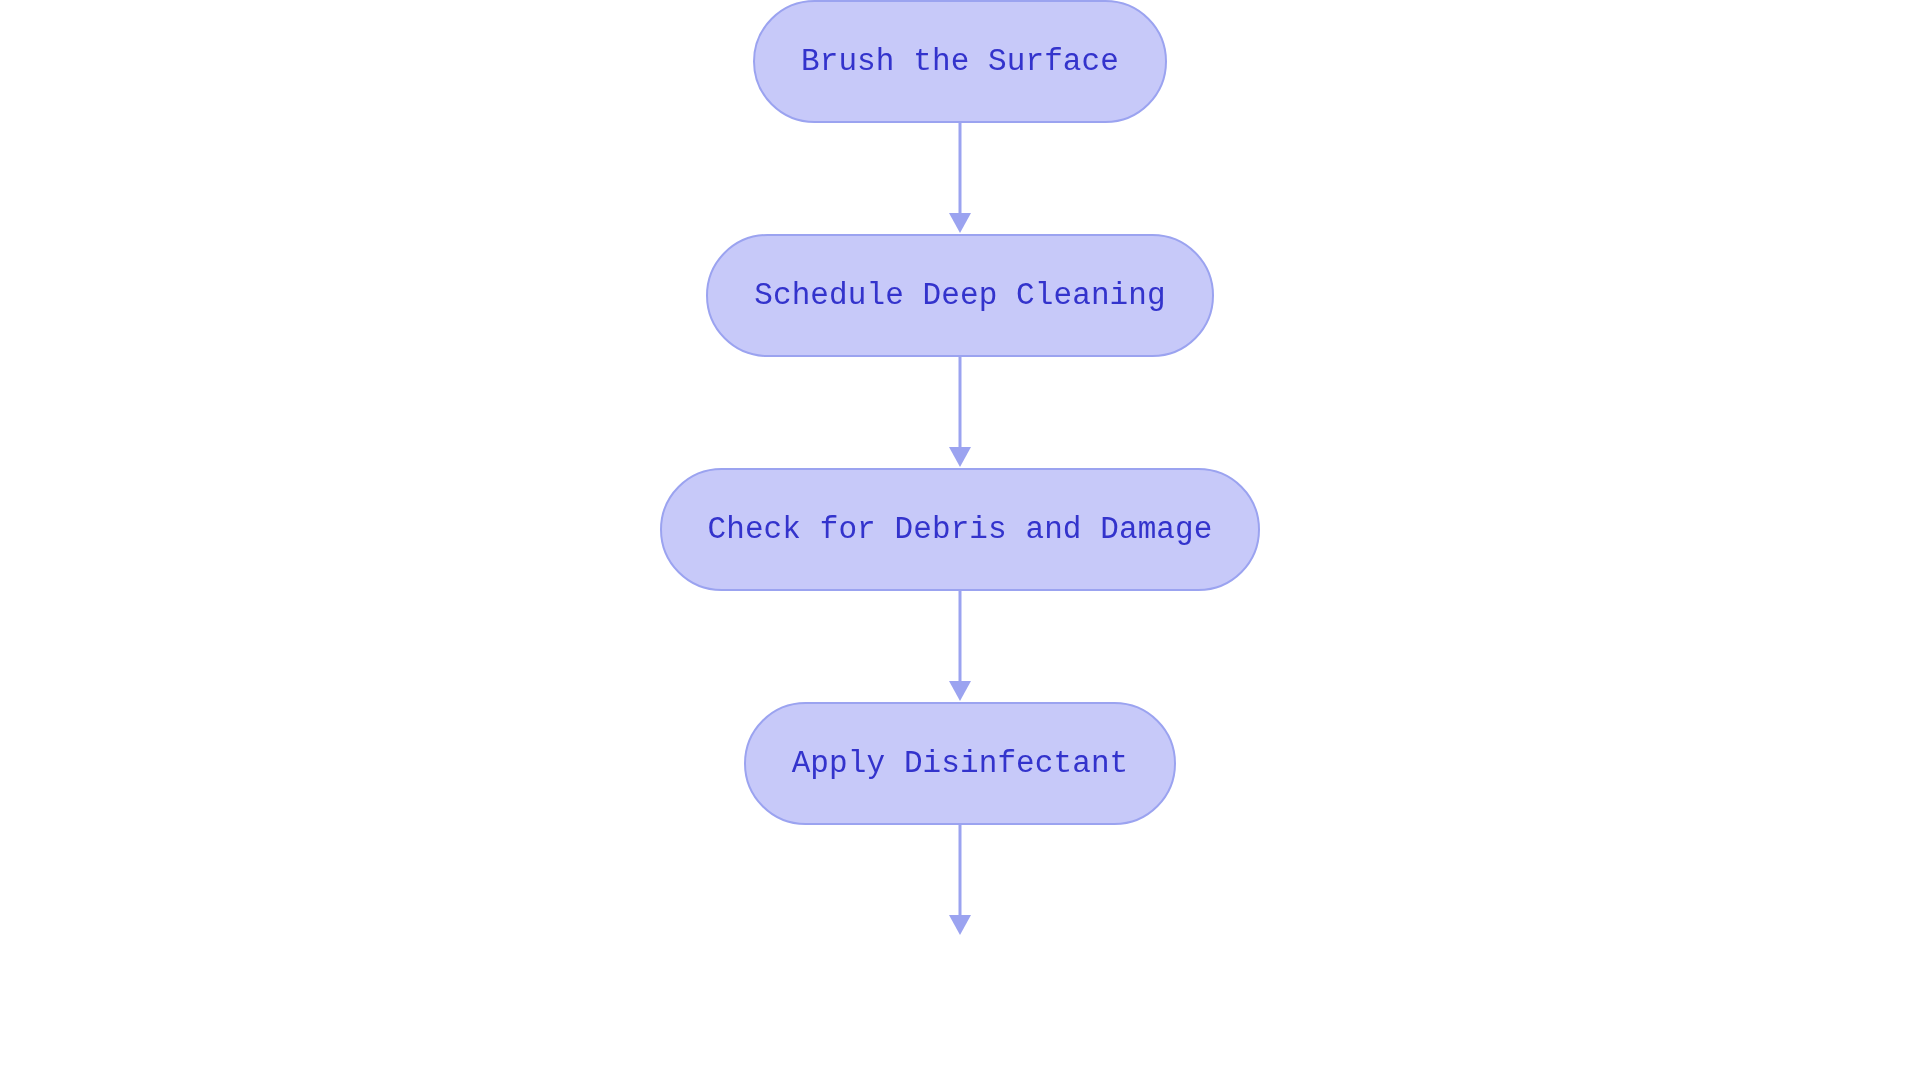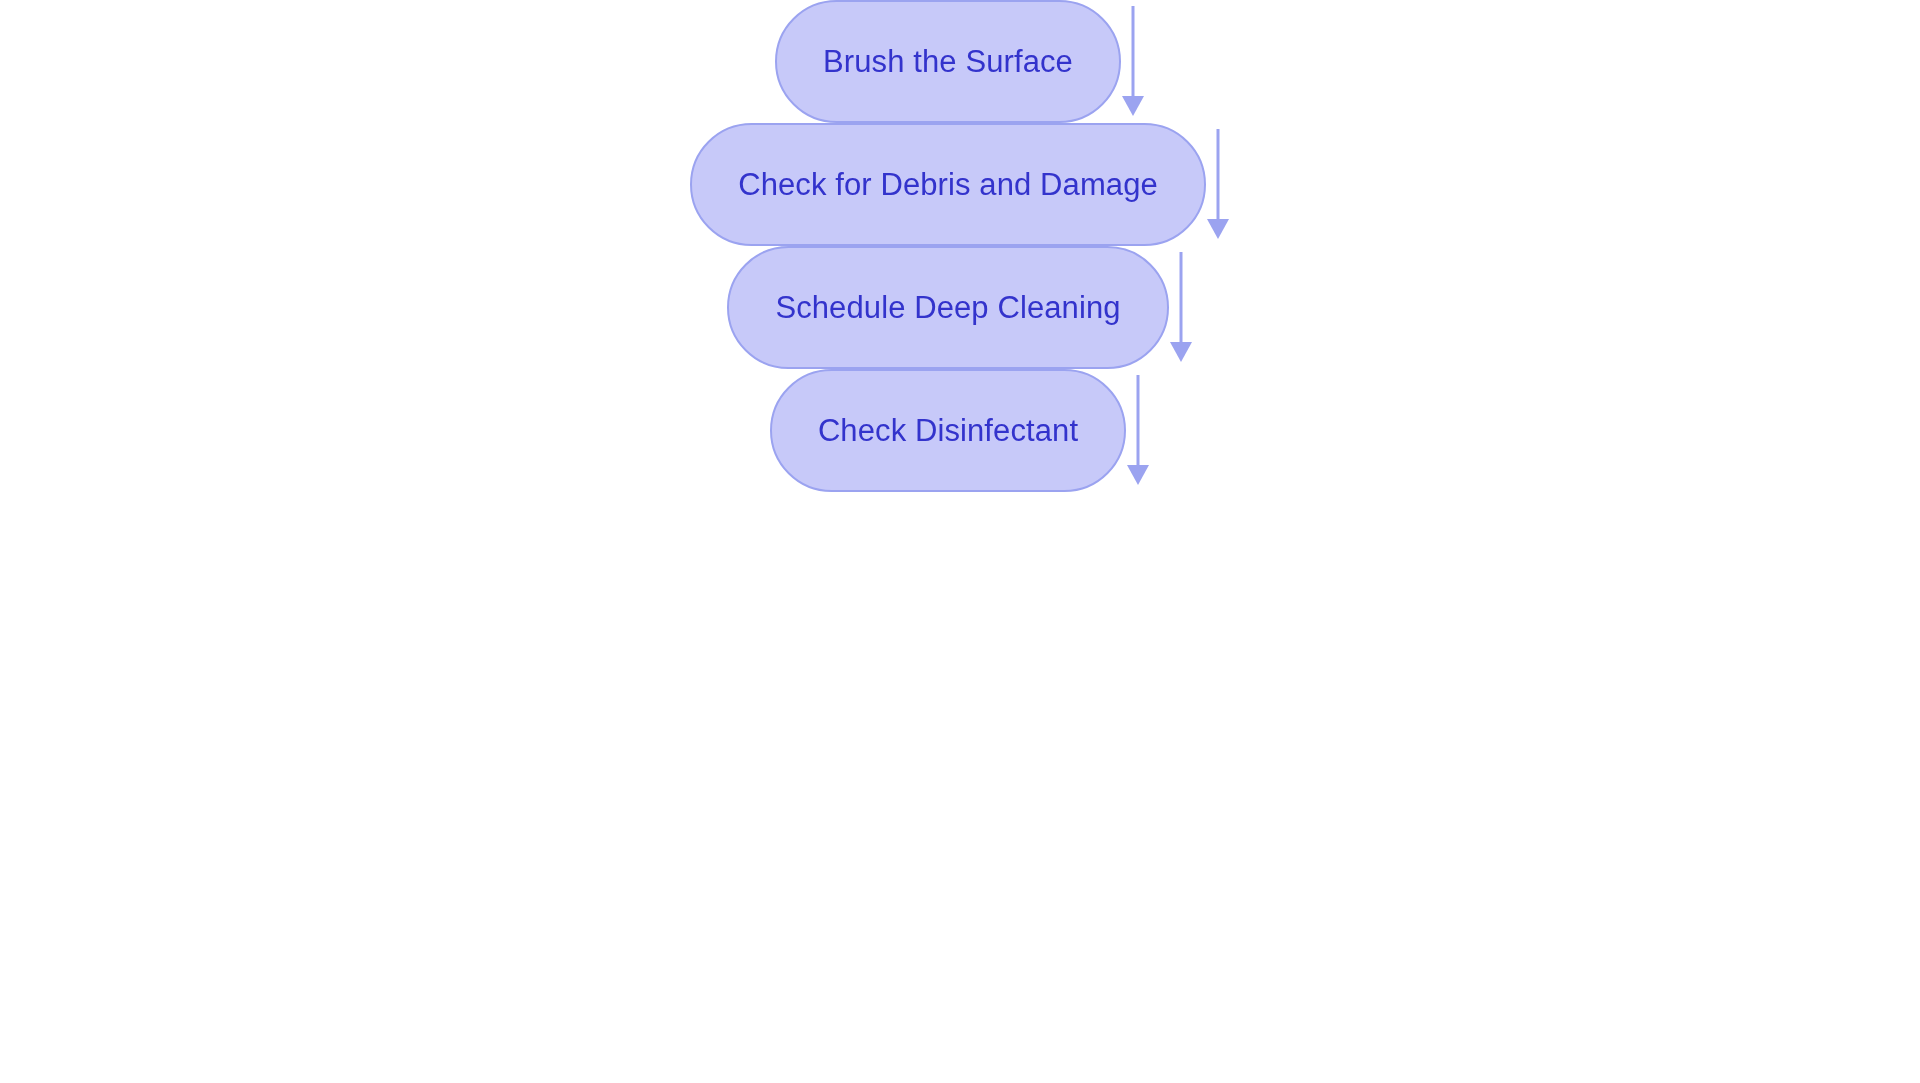--- a/index.html
+++ b/index.html
@@ -18,22 +18,23 @@
     position: relative;
     width: 1920px;
     height: 1083px;
     display: flex;
     flex-direction: column;
     align-items: center;
   }
 
   .flow-step {
     display: flex;
-    flex-direction: row;
+    flex-direction: column;
     align-items: center;
+    font-family: Liberation Mono, monospace;
   }
 
   .node {
     box-sizing: border-box;
     height: 123px;
     border-radius: 62px;
     background: #c7c9f9;
     border: 2px solid #9ba3f0;
     display: flex;
     align-items: center;
@@ -66,41 +67,41 @@
       <span class="node-label">Brush the Surface</span>
     </div>
     <svg class="connector" viewBox="0 0 24 111">
       <line x1="12" y1="0" x2="12" y2="92" stroke="#9ba3f0" stroke-width="3"></line>
       <polygon points="1,90 23,90 12,110" fill="#9ba3f0"></polygon>
     </svg>
   </div>
 
   <div class="flow-step">
     <div class="node">
+      <span class="node-label">Schedule Deep Cleaning</span>
+    </div>
+    <svg class="connector" viewBox="0 0 24 111">
+      <line x1="12" y1="0" x2="12" y2="92" stroke="#9ba3f0" stroke-width="3"></line>
+      <polygon points="1,90 23,90 12,110" fill="#9ba3f0"></polygon>
+    </svg>
+  </div>
+
+  <div class="flow-step">
+    <div class="node">
       <span class="node-label">Check for Debris and Damage</span>
     </div>
     <svg class="connector" viewBox="0 0 24 111">
       <line x1="12" y1="0" x2="12" y2="92" stroke="#9ba3f0" stroke-width="3"></line>
       <polygon points="1,90 23,90 12,110" fill="#9ba3f0"></polygon>
     </svg>
   </div>
 
   <div class="flow-step">
     <div class="node">
-      <span class="node-label">Schedule Deep Cleaning</span>
-    </div>
-    <svg class="connector" viewBox="0 0 24 111">
-      <line x1="12" y1="0" x2="12" y2="92" stroke="#9ba3f0" stroke-width="3"></line>
-      <polygon points="1,90 23,90 12,110" fill="#9ba3f0"></polygon>
-    </svg>
-  </div>
-
-  <div class="flow-step">
-    <div class="node">
-      <span class="node-label">Check Disinfectant</span>
+      <span class="node-label">Apply Disinfectant</span>
     </div>
     <svg class="connector" viewBox="0 0 24 111">
       <line x1="12" y1="0" x2="12" y2="92" stroke="#9ba3f0" stroke-width="3"></line>
       <polygon points="1,90 23,90 12,110" fill="#9ba3f0"></polygon>
     </svg>
   </div>
 
 
 </div>
 

